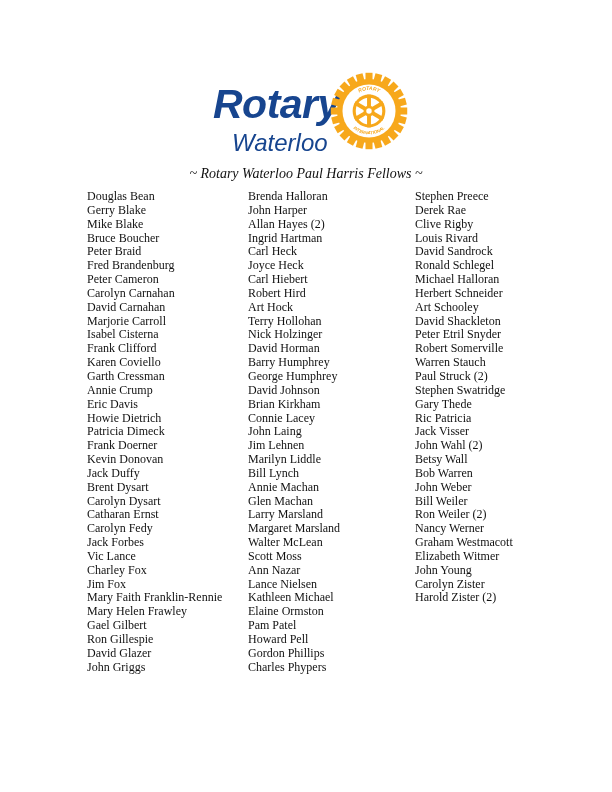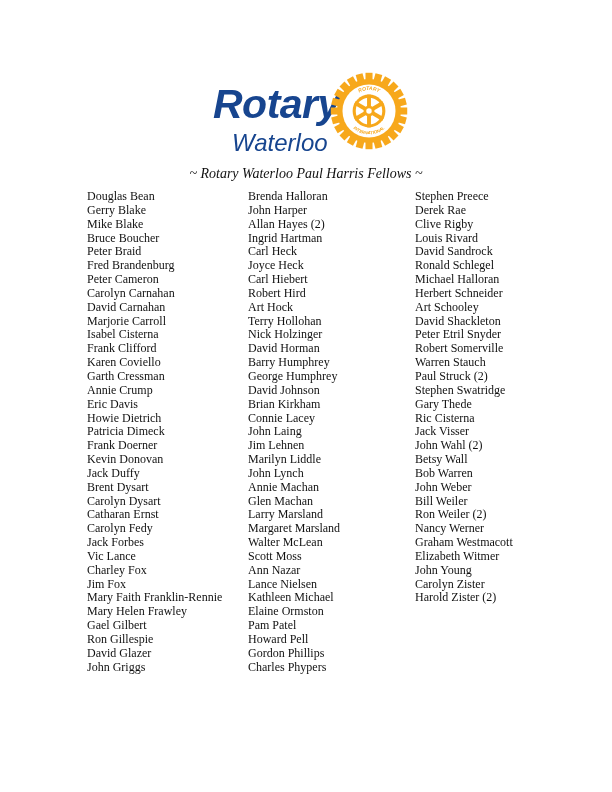--- a/index.html
+++ b/index.html
@@ -189,21 +189,21 @@
   <li>Nick Holzinger</li>
   <li>David Horman</li>
   <li>Barry Humphrey</li>
   <li>George Humphrey</li>
   <li>David Johnson</li>
   <li>Brian Kirkham</li>
   <li>Connie Lacey</li>
   <li>John Laing</li>
   <li>Jim Lehnen</li>
   <li>Marilyn Liddle</li>
-  <li>John Lynch</li>
+  <li>Bill Lynch</li>
   <li>Annie Machan</li>
   <li>Glen Machan</li>
   <li>Larry Marsland</li>
   <li>Margaret Marsland</li>
   <li>Walter McLean</li>
   <li>Scott Moss</li>
   <li>Ann Nazar</li>
   <li>Lance Nielsen</li>
   <li>Kathleen Michael</li>
   <li>Elaine Ormston</li>
@@ -223,21 +223,21 @@
   <li>Michael Halloran</li>
   <li>Herbert Schneider</li>
   <li>Art Schooley</li>
   <li>David Shackleton</li>
   <li>Peter Etril Snyder</li>
   <li>Robert Somerville</li>
   <li>Warren Stauch</li>
   <li>Paul Struck (2)</li>
   <li>Stephen Swatridge</li>
   <li>Gary Thede</li>
-  <li>Ric Cisterna</li>
+  <li>Ric Patricia</li>
   <li>Jack Visser</li>
   <li>John Wahl (2)</li>
   <li>Betsy Wall</li>
   <li>Bob Warren</li>
   <li>John Weber</li>
   <li>Bill Weiler</li>
   <li>Ron Weiler (2)</li>
   <li>Nancy Werner</li>
   <li>Graham Westmacott</li>
   <li>Elizabeth Witmer</li>

